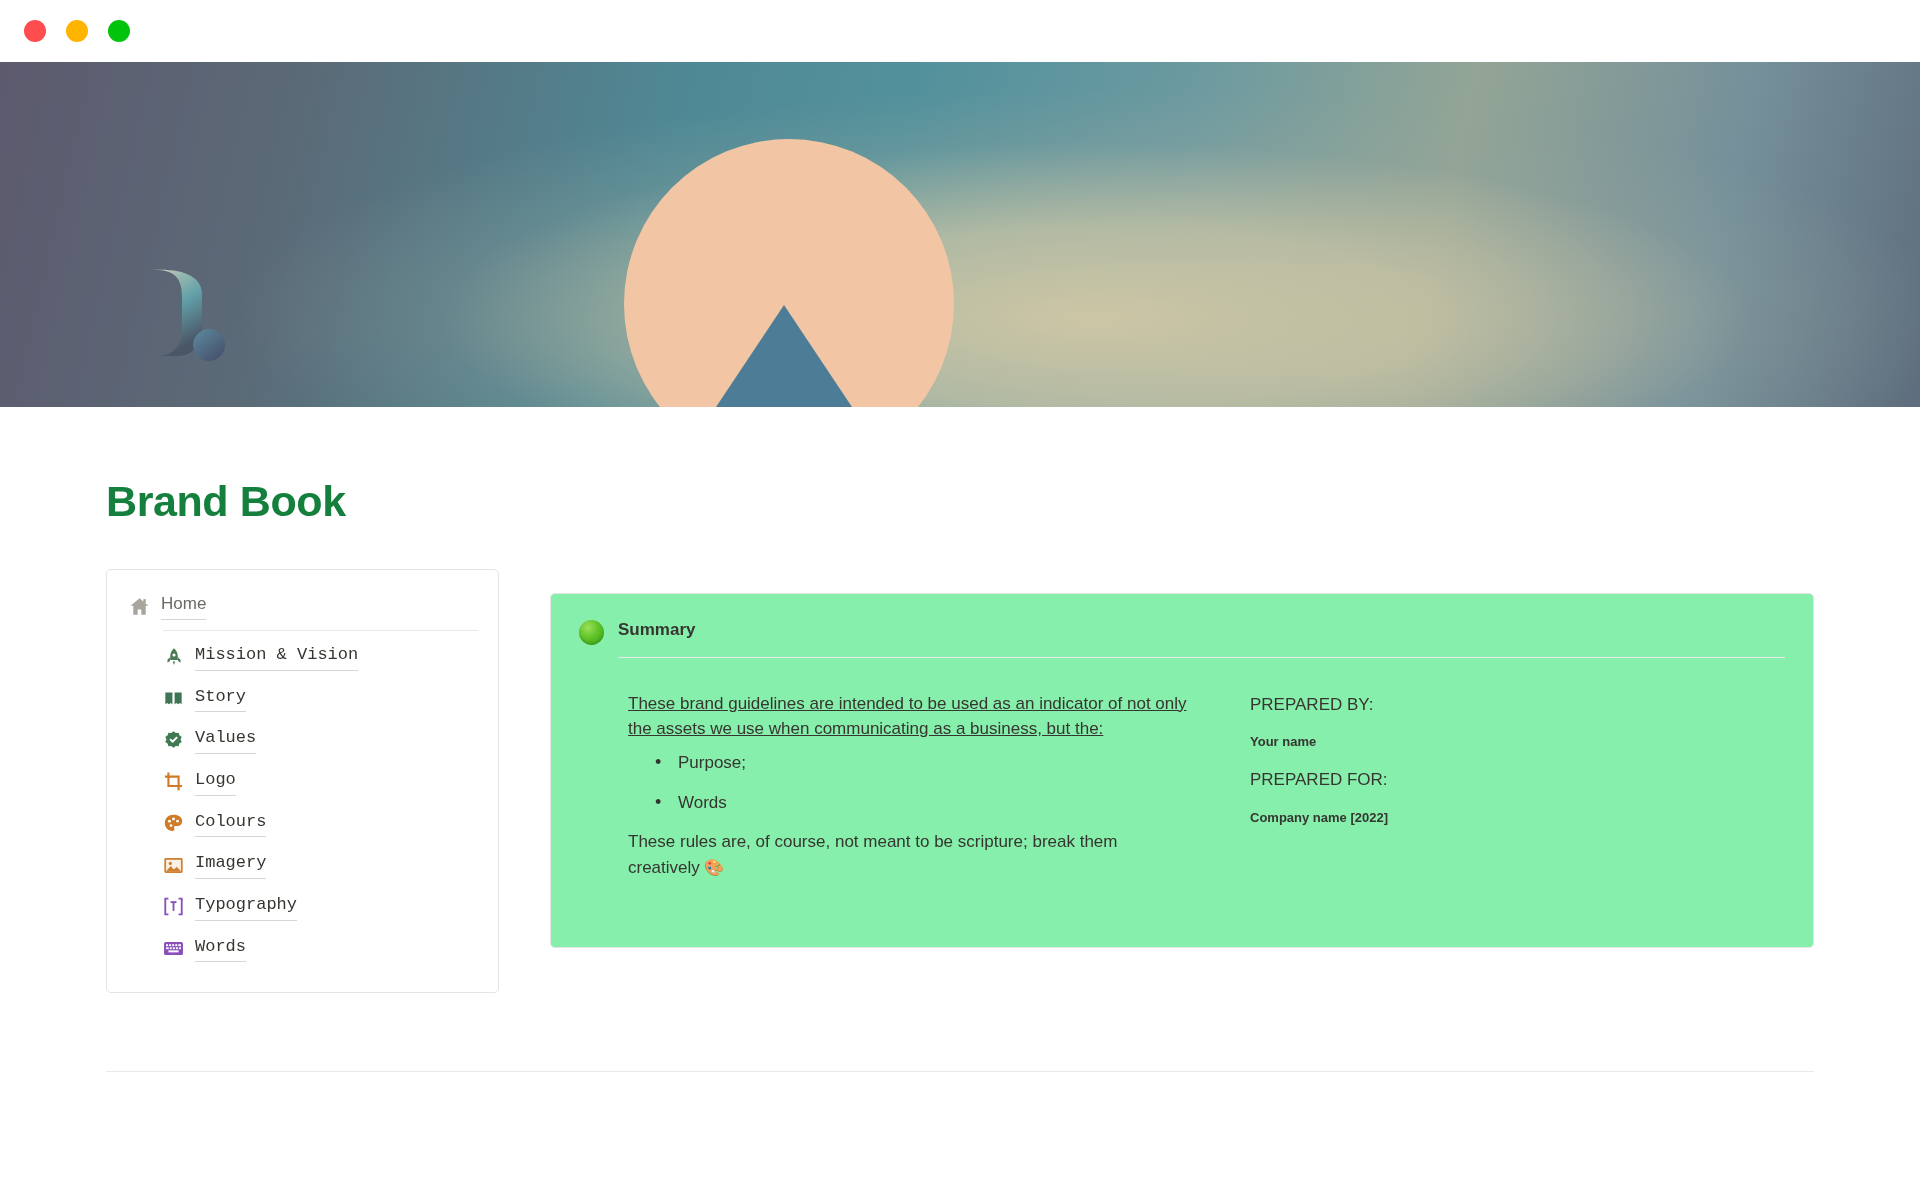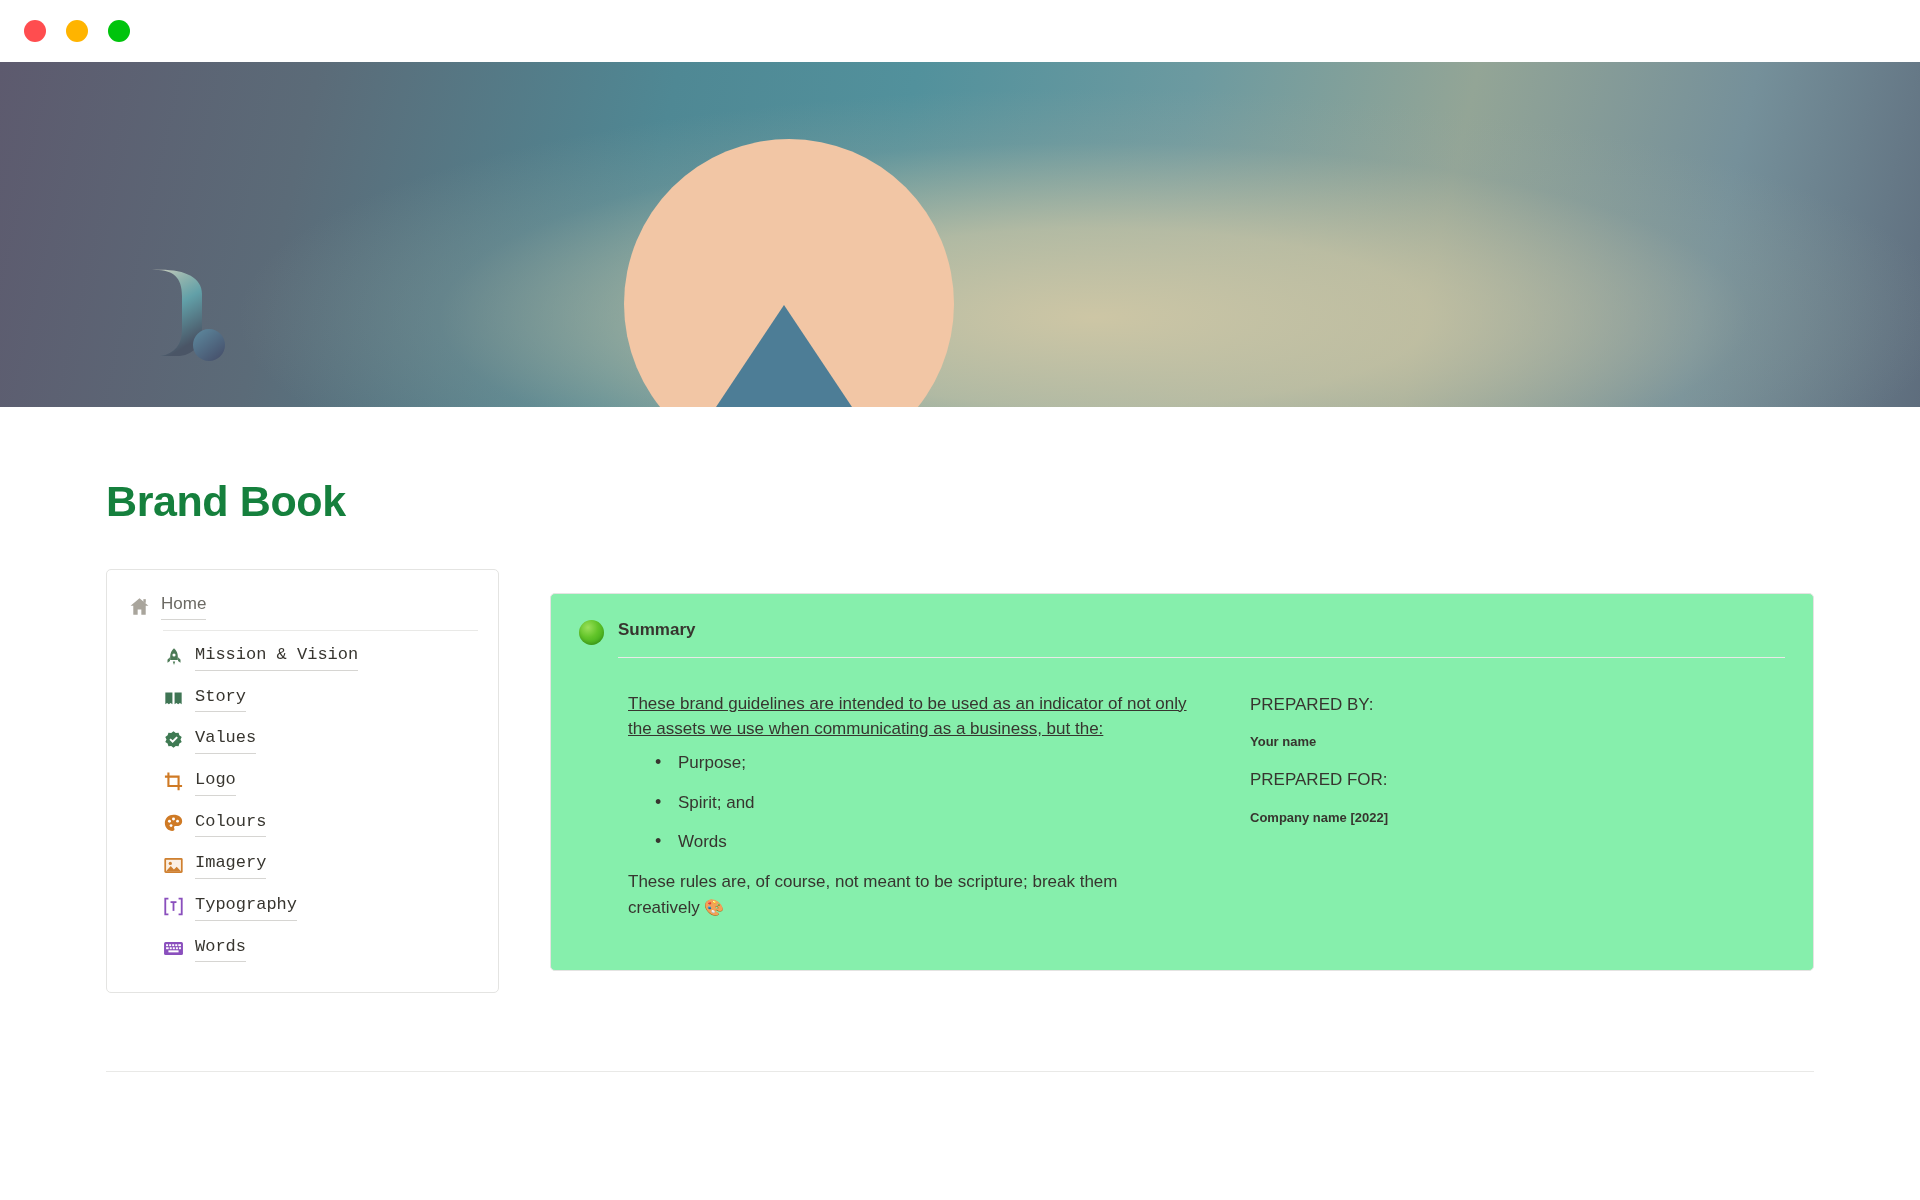--- a/index.html
+++ b/index.html
@@ -387,21 +387,20 @@
         </div>
       </div>
 
       <div class="summary-body">
 
         <div class="summary-col-left">
           <p class="para tight">These brand guidelines are intended to be used as an indicator of not only the assets we use when communicating as a business, but the:</p>
 
           <ul class="bullets">
             <li>Purpose;</li>
-            <li>Spirit; and</li>
             <li>Words</li>
           </ul>
 
 
           <p class="para"><span>These rules are, of course, not meant to be scripture; break them creatively </span><span class="palette-emoji">🎨</span></p>
         </div>
 
         <div class="summary-col-right">
           <p class="meta-label">PREPARED BY:</p>
           <p class="meta-value">Your name</p>

